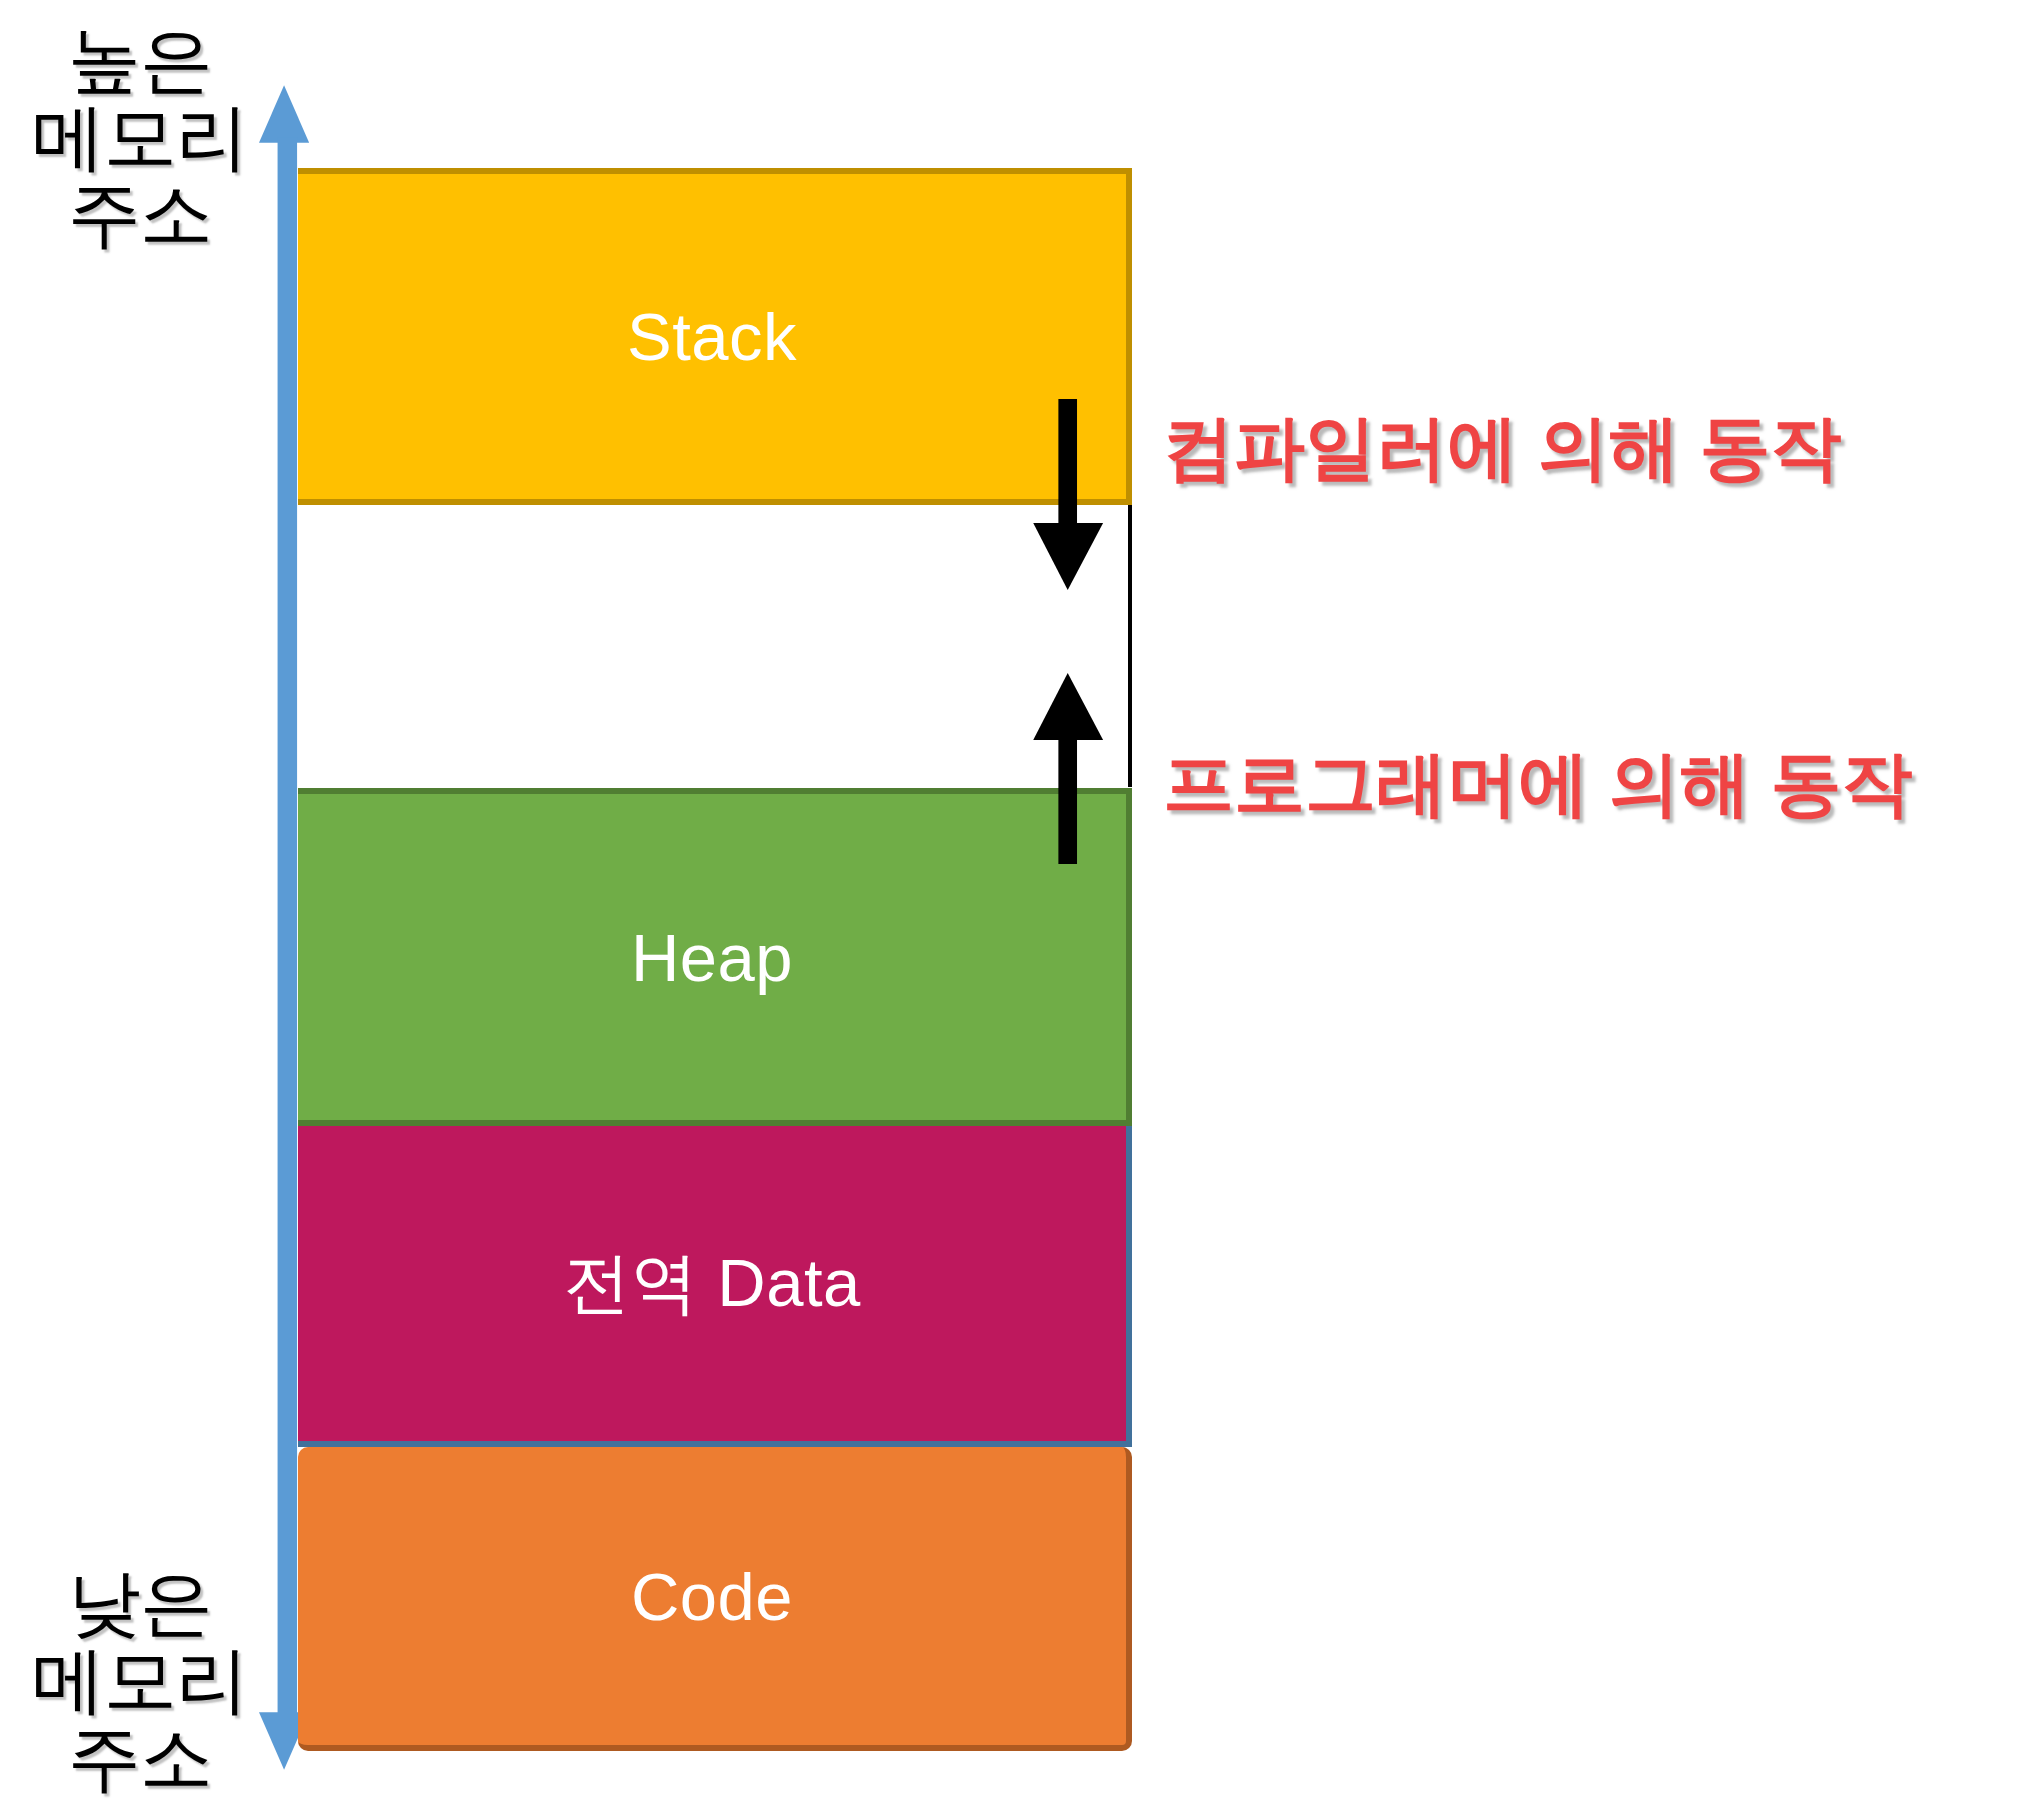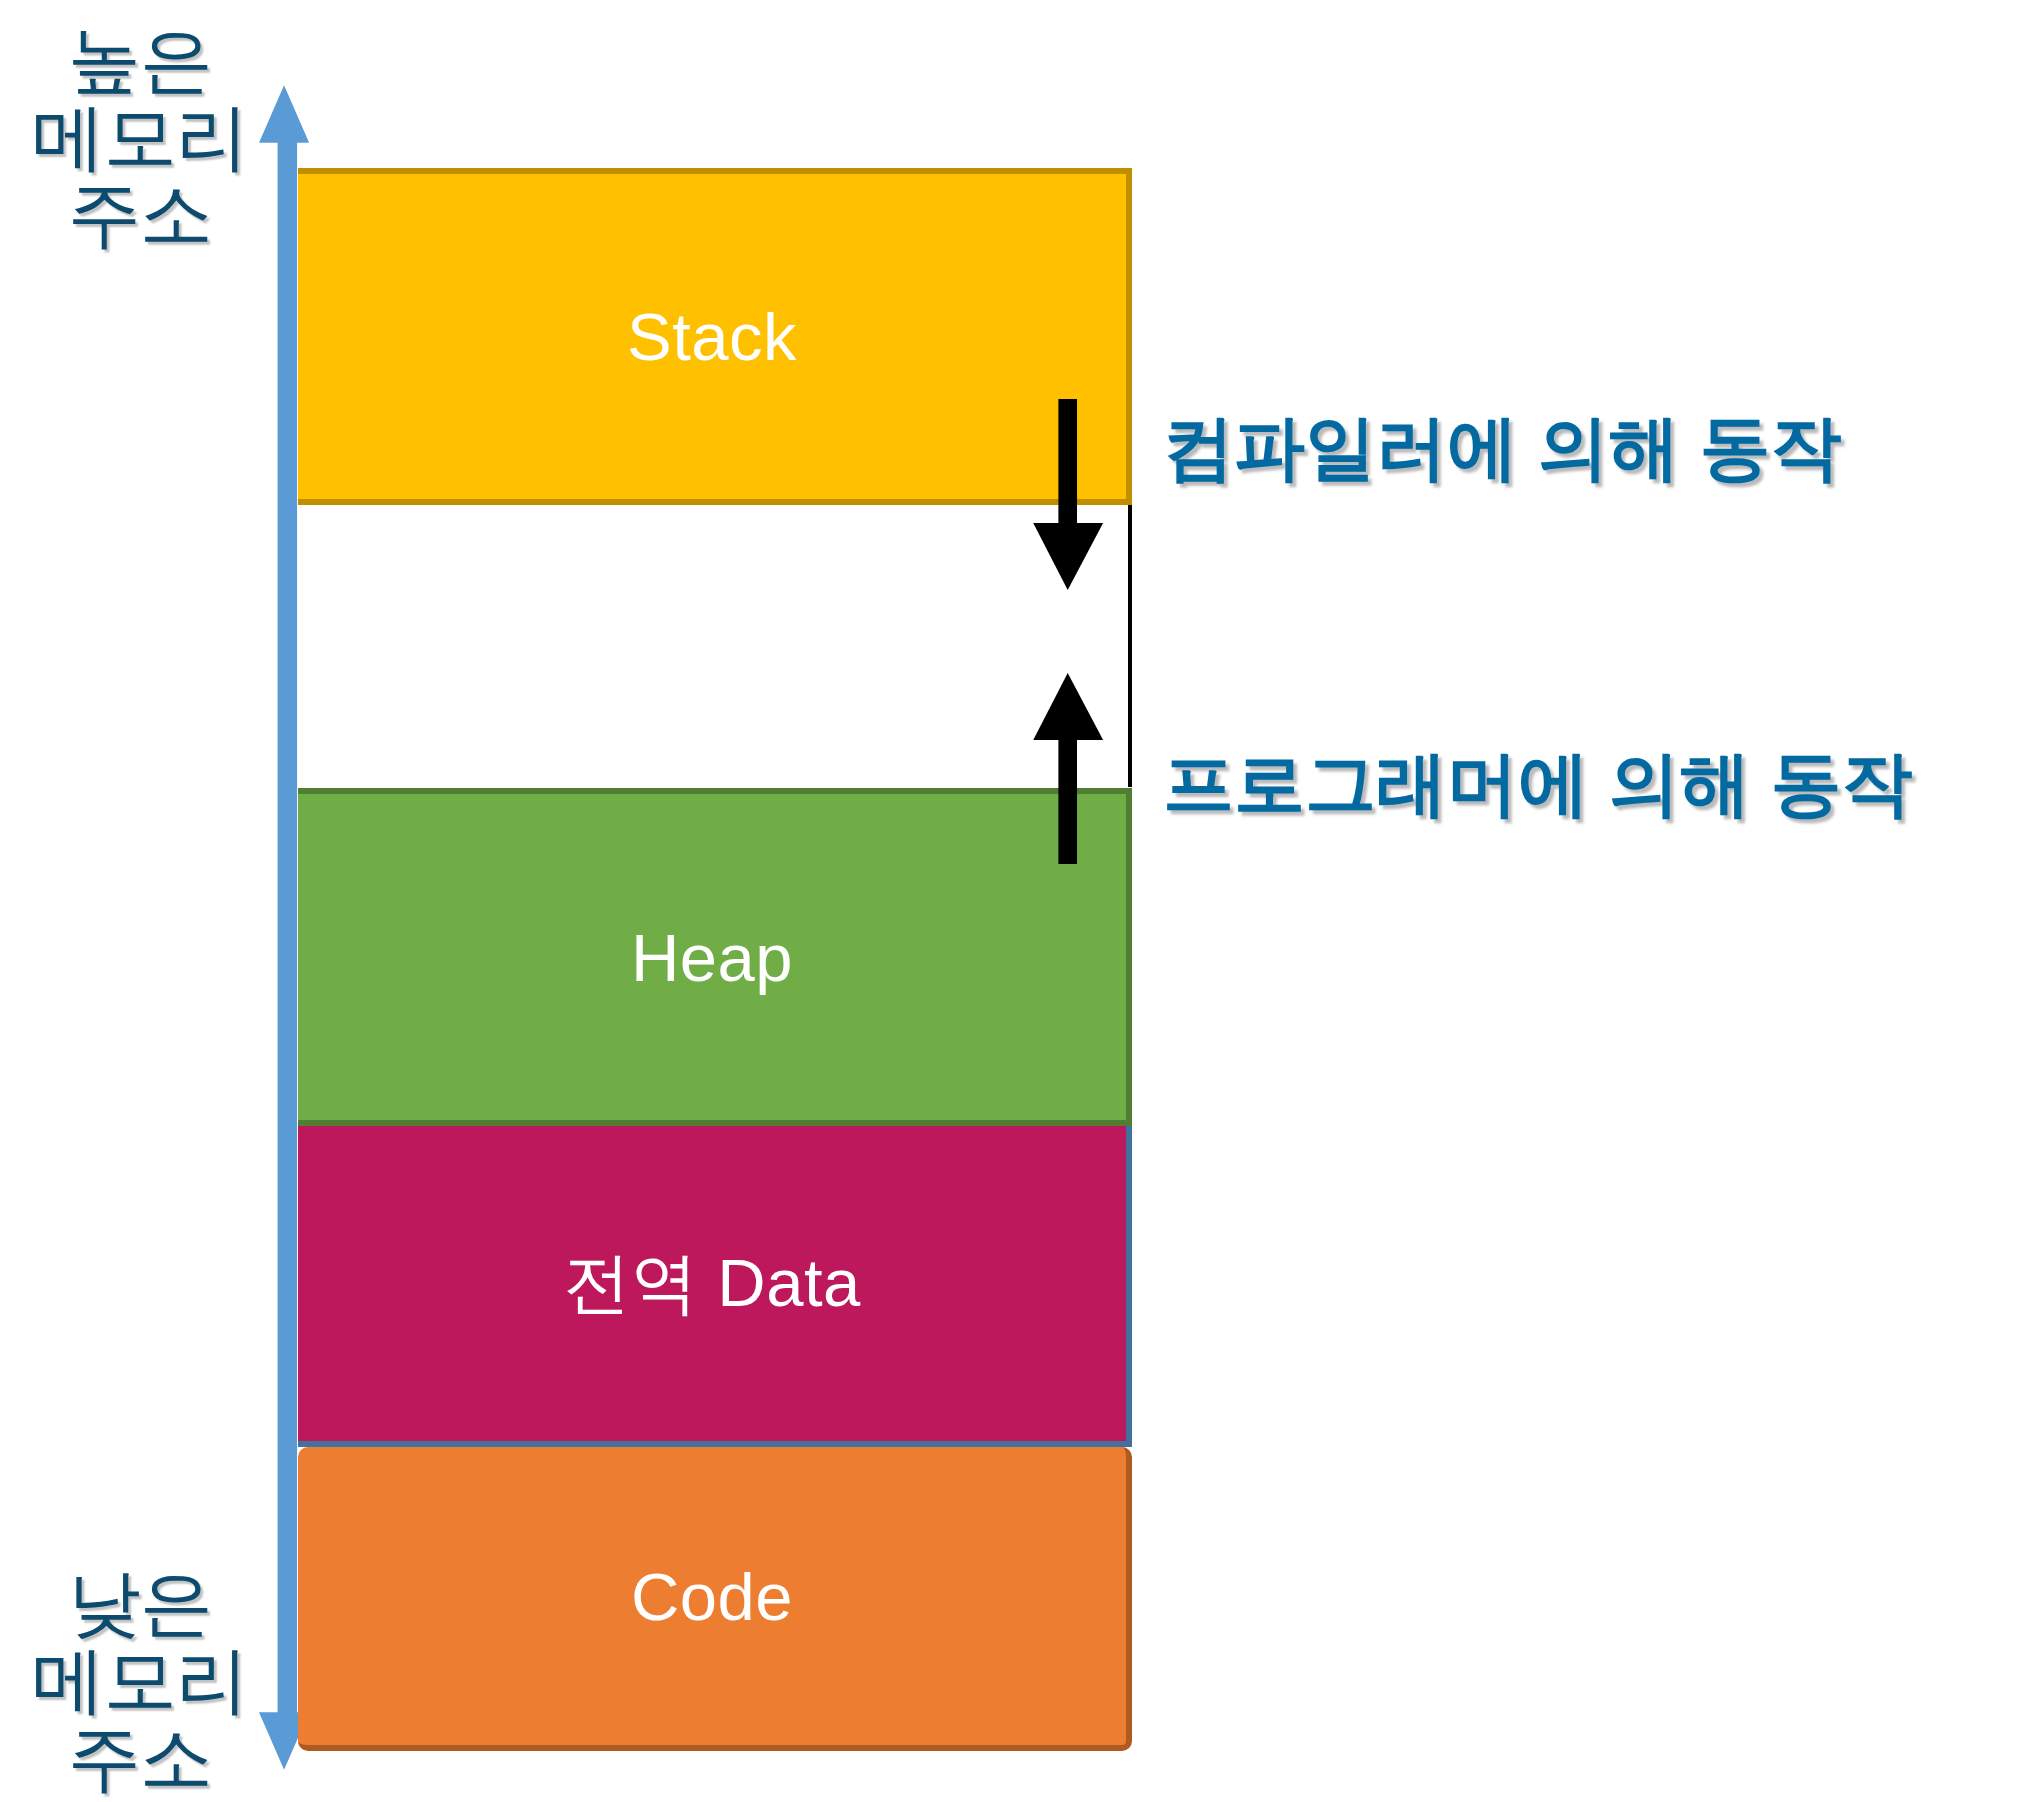--- a/index.html
+++ b/index.html
@@ -17,21 +17,21 @@
     background: #ffffff;
     overflow: hidden;
   }
 
   
   .axis-label {
     position: absolute;
     width: 261px;
     left: 9.3px;
     text-align: center;
-    color: #0c4a6e;
+    color: #000000;
     font-size: 73px;
     line-height: 1.06;
     font-weight: 400;
     letter-spacing: -0.9px;
     text-shadow: 2.8px 2.8px 1.9px rgba(120,120,120,0.45);
     white-space: pre-line;
   }
   #label-high { top: 20.5px; }
   #label-low  { top: 1564px; }
 
@@ -104,21 +104,21 @@
     left: 1033px;
     width: 75px;
   }
   #arrow-down { top: 399px; height: 191px; }
   #arrow-up   { top: 673px; height: 191px; }
 
   
   .annotation {
     position: absolute;
     left: 1163px;
-    color: #0369a1;
+    color: #ef4444;
     font-size: 71px;
     font-weight: 700;
     line-height: 1;
     letter-spacing: 0px;
     text-shadow: 3.7px 3.7px 2.8px rgba(130,130,130,0.55);
     white-space: nowrap;
   }
   #annotation-compiler   { top: 412px; }
   #annotation-programmer { top: 748px; }
 </style>

